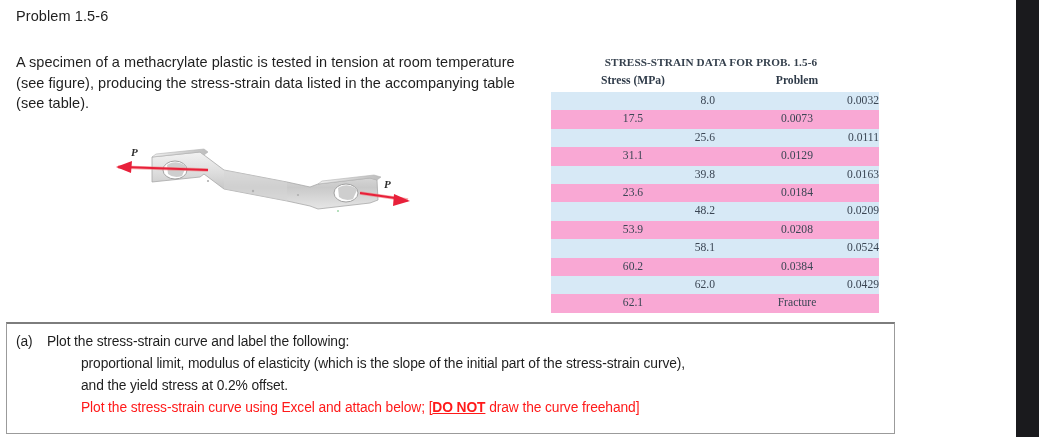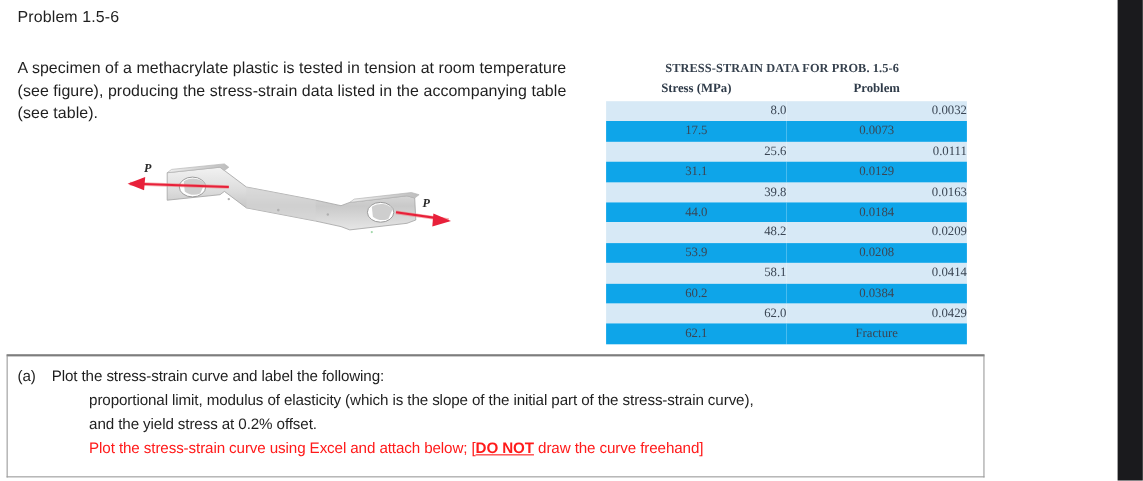--- a/index.html
+++ b/index.html
@@ -94,21 +94,21 @@
   table.stress-strain td {
     font-family: "Liberation Serif", serif;
     font-size: 11.6px;
     color: #3b4654;
     text-align: center;
     height: 18.4px;
     line-height: 18.4px;
     padding: 0;
   }
   table.stress-strain tr.row-blue td { background: #d7e9f6; text-align: right; }
-  table.stress-strain tr.row-cream td { background: #0ea5e9; }
+  table.stress-strain tr.row-cream td { background: #f9a8d4; }
 
   
   #part-a-box {
     position: absolute;
     left: 6px;
     top: 322px;
     width: 889px;
     height: 112px;
     border: 1px solid #9b9b9b;
     border-top: 2px solid #7d7d7d;
@@ -209,34 +209,34 @@
         </tr>
         <tr class="row-cream">
           <td>31.1</td>
           <td>0.0129</td>
         </tr>
         <tr class="row-blue">
           <td>39.8</td>
           <td>0.0163</td>
         </tr>
         <tr class="row-cream">
-          <td>44.0</td>
+          <td>23.6</td>
           <td>0.0184</td>
         </tr>
         <tr class="row-blue">
           <td>48.2</td>
           <td>0.0209</td>
         </tr>
         <tr class="row-cream">
           <td>53.9</td>
           <td>0.0208</td>
         </tr>
         <tr class="row-blue">
           <td>58.1</td>
-          <td>0.0414</td>
+          <td>0.0524</td>
         </tr>
         <tr class="row-cream">
           <td>60.2</td>
           <td>0.0384</td>
         </tr>
         <tr class="row-blue">
           <td>62.0</td>
           <td>0.0429</td>
         </tr>
         <tr class="row-cream">

